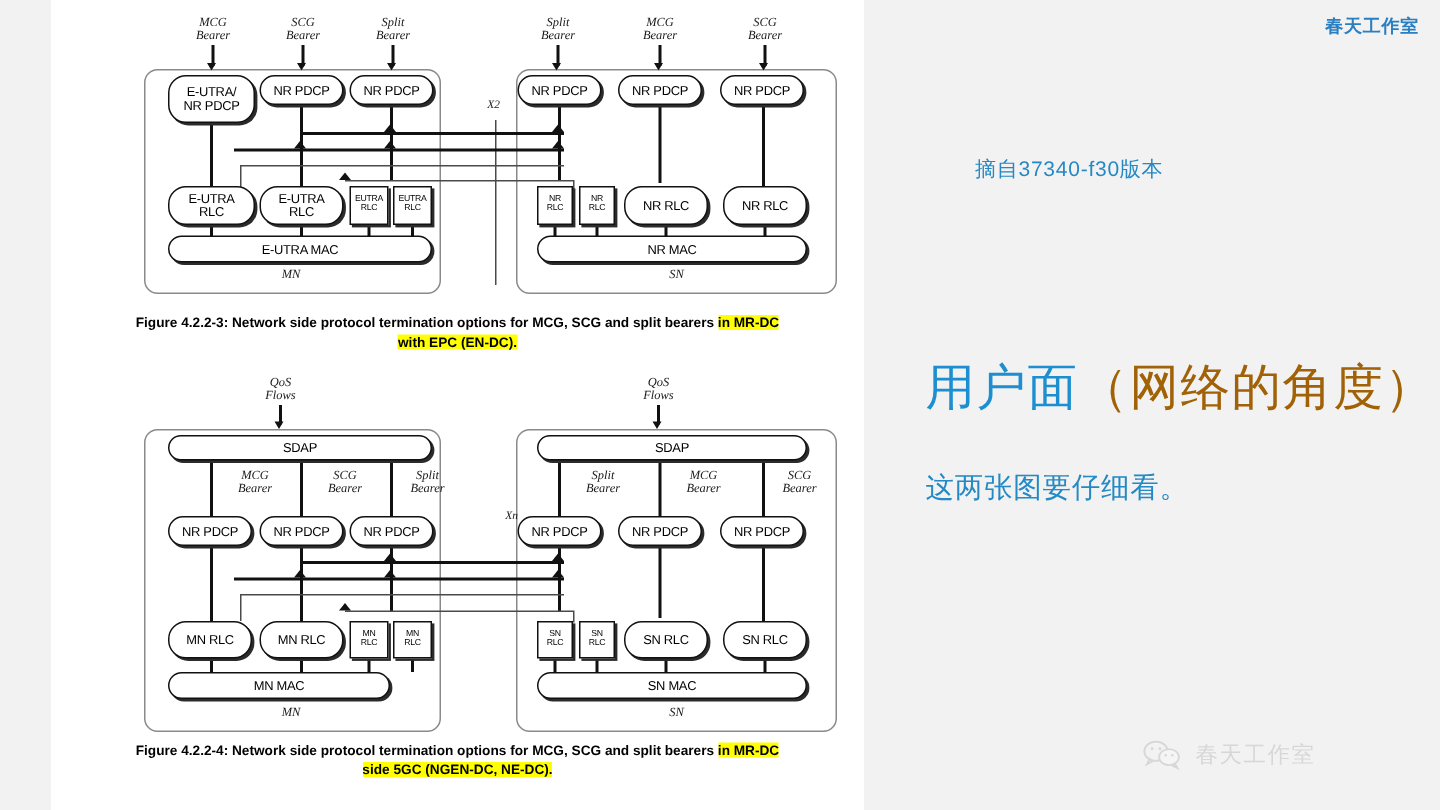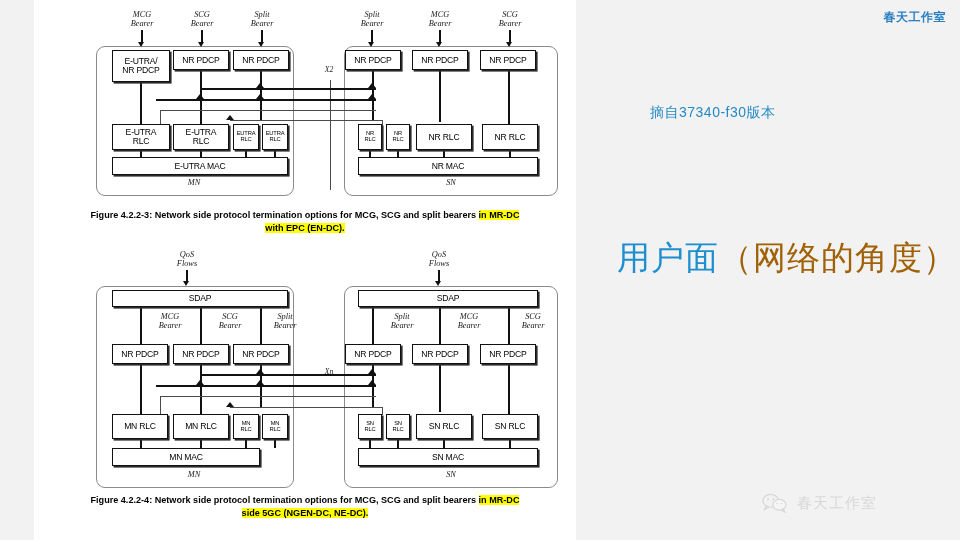--- a/index.html
+++ b/index.html
@@ -32,21 +32,21 @@
   
   .pbox{
     position:absolute;box-sizing:border-box;
     border:1.6px solid #111;background:#fff;
     display:flex;align-items:center;justify-content:center;
     text-align:center;line-height:1.02;
     font-family:"Liberation Sans","DejaVu Sans",sans-serif;
     color:#000;letter-spacing:-0.2px;
     z-index:6;
   }
-  .pbox.s9{font-size:8.6px;}
+  .pbox.s9{font-size:8.6px;border-radius:12px;}
   .pbox.s7{font-size:5.8px;}
   .pbox.shadow{box-shadow:1.6px 1.6px 0 #2b2b2b;}
 
   
   .ann{
     position:absolute;font-family:"Liberation Serif","DejaVu Serif",serif;
     font-style:italic;font-size:8.3px;color:#1a1a1a;text-align:center;
     line-height:1.12;white-space:pre-line;z-index:5;
   }
   .ann.small{font-size:7.6px;}
@@ -226,21 +226,21 @@
         <div class="ann" style="left:380px;top:6px;width:50px;">QoS
 Flows</div>
         <div class="ln v" style="left:152px;top:26px;height:13px;"></div>
         <div class="arrow-dn" style="left:149px;top:37px;"></div>
         <div class="ln v" style="left:404px;top:26px;height:13px;"></div>
         <div class="arrow-dn" style="left:401px;top:37px;"></div>
 
         <div class="node-group" style="left:62px;top:42px;width:196px;height:200px;"></div>
         <div class="node-group" style="left:310px;top:42px;width:212px;height:200px;"></div>
 
-        <div class="ann small" style="left:284px;top:96px;width:22px;margin-top:28px;">Xn</div>
+        <div class="ann small" style="left:296px;top:96px;width:22px;">Xn</div>
 
         <div class="pbox s9 shadow" style="left:78px;top:46px;width:176px;height:17px;">SDAP</div>
         <div class="pbox s9 shadow" style="left:324px;top:46px;width:180px;height:17px;">SDAP</div>
 
         <div class="ln v" style="left:106px;top:63px;height:38px;"></div>
         <div class="ln v" style="left:166px;top:63px;height:38px;"></div>
         <div class="ln v" style="left:226px;top:63px;height:38px;"></div>
 
         <div class="ln v" style="left:338px;top:63px;height:38px;"></div>
         <div class="ln v" style="left:405px;top:63px;height:38px;"></div>
@@ -328,20 +328,21 @@
   </div>
 
   <div class="brand-top">春天工作室</div>
 
   <div class="line-source">摘自37340-f30版本</div>
 
   <div class="line-title">
     <span>用户面</span><span class="red">（网络的角度）</span>
   </div>
 
+  <div class="line-note">这两张图要仔细看。</div>
 
   <div class="watermark">
     <svg class="wm-logo" viewBox="0 0 30 24">
       <ellipse cx="10" cy="9.5" rx="9" ry="7.4" fill="none" stroke="#9a9a9a" stroke-width="1.4"></ellipse>
       <path d="M5 15.5 L3 19.5 L7.2 17.2 Z" fill="none" stroke="#9a9a9a" stroke-width="1.4"></path>
       <circle cx="7" cy="7.6" r="1.1" fill="#9a9a9a"></circle>
       <circle cx="13" cy="7.6" r="1.1" fill="#9a9a9a"></circle>
       <ellipse cx="20" cy="14" rx="7.6" ry="6.2" fill="#ffffff" stroke="#9a9a9a" stroke-width="1.4"></ellipse>
       <path d="M24.5 19 L26.5 22.5 L22.8 20.6 Z" fill="#ffffff" stroke="#9a9a9a" stroke-width="1.4"></path>
       <circle cx="17.4" cy="12.6" r="0.95" fill="#9a9a9a"></circle>

